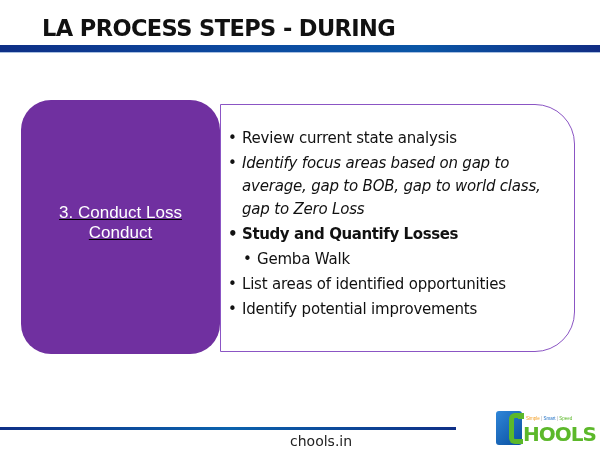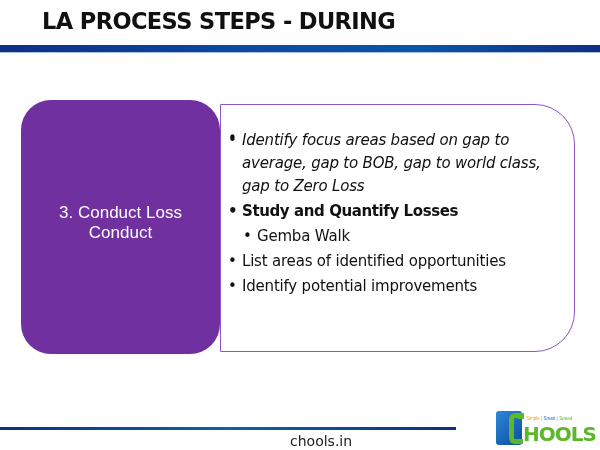--- a/index.html
+++ b/index.html
@@ -10,21 +10,21 @@
     body {
       width: 600px;
       height: 450px;
       position: relative;
       overflow: hidden;
       font-family: "Liberation Sans", sans-serif;
     }
     .slide-title {
       position: absolute;
       left: 42px;
-      top: 8px;
+      top: 15px;
       font-family: "DejaVu Sans", sans-serif;
       font-weight: bold;
       font-size: 22.5px;
       letter-spacing: -0.6px;
       color: #111111;
       white-space: nowrap;
     }
     .title-bar {
       position: absolute;
       left: 0;
@@ -38,20 +38,21 @@
       position: absolute;
       left: 21px;
       top: 100px;
       width: 199px;
       height: 254px;
       background: #7030a0;
       border-radius: 30px;
       display: flex;
       align-items: center;
       justify-content: center;
+      text-decoration: underline;
     }
     .step-label {
       color: #ffffff;
       font-family: "Liberation Sans", sans-serif;
       font-size: 17px;
       line-height: 20px;
       text-align: center;
       margin-top: -8px;
     }
     .detail-box {
@@ -182,20 +183,21 @@
   <div class="step-label">
     <div>3. Conduct Loss</div>
     <div>Conduct</div>
   </div>
 </div>
 
 <div class="detail-box">
   <ul class="bullets">
     <li>
       <span class="dot">•</span>
+      <span>Review current state analysis</span>
     </li>
     <li>
       <span class="dot">•</span>
       <span style="display:block;width:310px;font-style:italic;">Identify focus areas based on gap to average, gap to BOB, gap to world class, gap to Zero Loss</span>
     </li>
     <li class="bold">
       <span class="dot">•</span>
       <span>Study and Quantify Losses</span>
     </li>
     <li class="sub">

